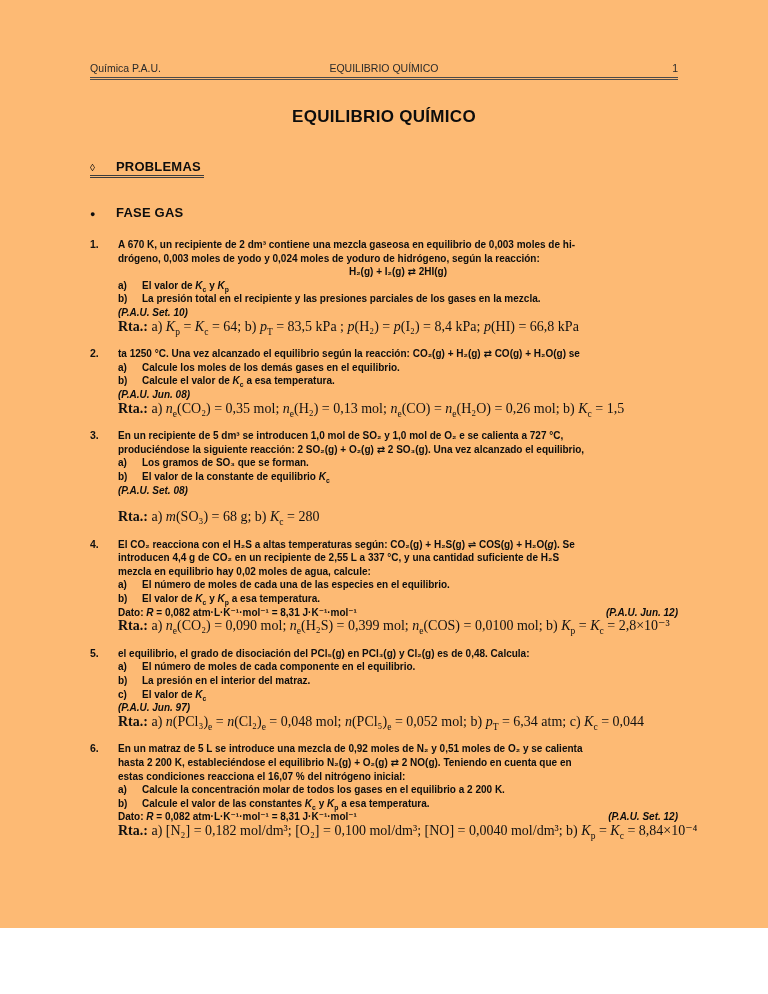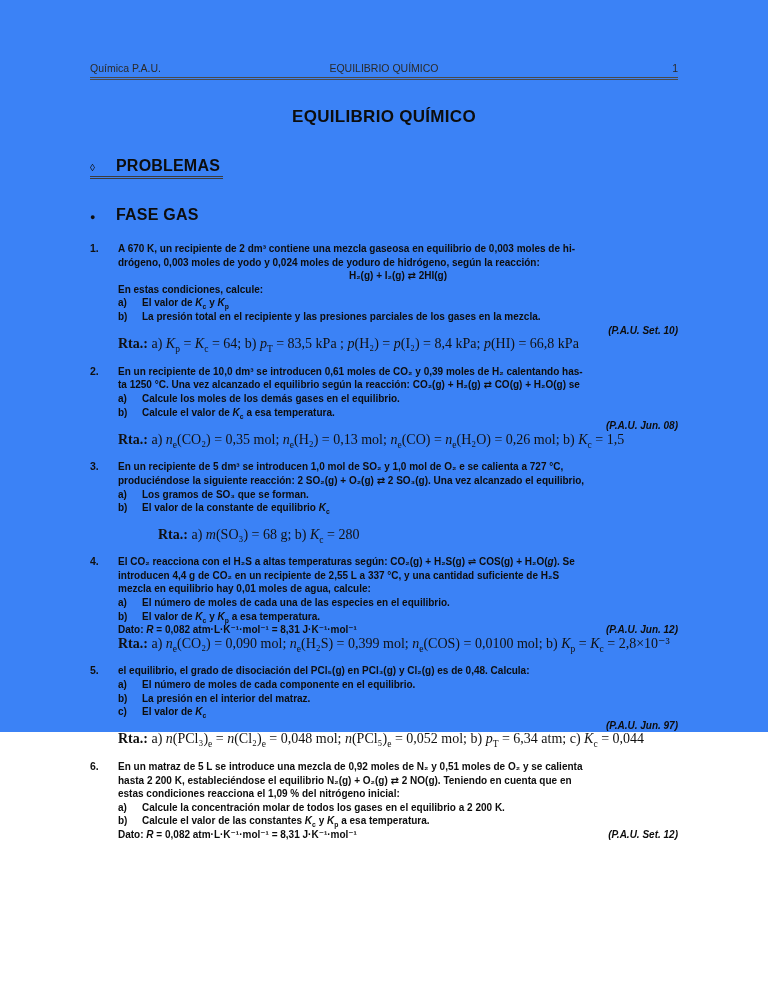--- a/index.html
+++ b/index.html
@@ -2,21 +2,21 @@
 <html><head>
 <meta charset="utf-8">
 <style>
   html,body{margin:0;padding:0;background:#ffffff;}
   body{
     width:768px;height:994px;
     font-family:"Liberation Sans","DejaVu Sans",sans-serif;
     color:#101010;
     overflow:hidden;
   }
-  .page{box-sizing:border-box;width:768px;height:732px;padding:62px 90px 0 90px;background:#3b82f6;}
+  .page{box-sizing:border-box;width:768px;height:928px;padding:62px 90px 0 90px;background:#fdba74;}
 
   
   .running-header{
     display:flex;align-items:flex-end;
     font-size:10.5px;color:#2a2a2a;
     padding-bottom:3px;
     border-bottom:3px double #4a4a4a;
   }
   .rh-left{flex:1;text-align:left;}
   .rh-center{flex:2;text-align:center;}
@@ -31,46 +31,46 @@
 
   
   .section-problemas{margin-top:30px;}
   .problemas-wrap{
     display:inline-flex;align-items:baseline;
     border-bottom:3px double #3c3c3c;
     padding-bottom:1px;padding-right:3px;
   }
   .diamond{flex:0 0 26px;font-size:10px;color:#0d0d0d;}
   .bullet{flex:0 0 26px;font-size:9px;color:#0d0d0d;}
-  .sec-label{font-size:16px;font-weight:bold;letter-spacing:.2px;color:#0d0d0d;}
+  .sec-label{font-size:13px;font-weight:bold;letter-spacing:.2px;color:#0d0d0d;}
   .section-fase{margin-top:27px;display:flex;align-items:baseline;}
 
   
   .problems-list{margin-top:18px;}
   .problem{display:flex;margin-bottom:14px;}
   .pnum{flex:0 0 28px;font-weight:bold;font-size:10.5px;line-height:13.6px;}
   .pbody{flex:1;min-width:0;}
 
   .line{
     font-size:10px;font-weight:bold;line-height:13.6px;
     white-space:nowrap;color:#0d0d0d;
   }
   .line.equation{text-align:center;}
   .line.item{display:flex;}
   .imarker{flex:0 0 24px;}
   .itext{flex:1;white-space:nowrap;}
-  .line.source{text-align:right;font-style:italic;}
+  .line.source{text-align:left;font-style:italic;}
   .line.dato{display:flex;justify-content:space-between;}
   .line.dato .src{font-style:italic;}
   .line.rta{
     font-family:"Liberation Serif","DejaVu Serif",serif;
     font-weight:normal;font-size:14px;line-height:13.6px;color:#111;
   }
   .line.rta b{font-weight:bold;}
-  .line.gap{margin-top:13px;margin-left:40px;}
+  .line.gap{margin-top:13px;}
   sub{font-size:0.68em;line-height:0;}
 </style>
 </head>
 <body>
 
 <div class="page">
 
   <div class="running-header">
     <span class="rh-left">Química P.A.U.</span>
     <span class="rh-center">EQUILIBRIO QUÍMICO</span>
@@ -91,37 +91,35 @@
     <span class="sec-label">FASE GAS</span>
   </div>
 
   <div class="problems-list">
       <div class="problem">
         <div class="pnum">1.</div>
         <div class="pbody">
           <div class="line body">A 670 K, un recipiente de 2 dm³ contiene una mezcla gaseosa en equilibrio de 0,003 moles de hi-</div>
           <div class="line body">drógeno, 0,003 moles de yodo y 0,024 moles de yoduro de hidrógeno, según la reacción:</div>
           <div class="line equation">H₂(g) + I₂(g) ⇄ 2HI(g)</div>
-          <div class="line body">En estas condiciones, calcule:</div>
           <div class="line item">
             <span class="imarker">a)</span>
             <span class="itext">El valor de <i>K</i><sub>c</sub> y <i>K</i><sub>p</sub></span>
           </div>
           <div class="line item">
             <span class="imarker">b)</span>
             <span class="itext">La presión total en el recipiente y las presiones parciales de los gases en la mezcla.</span>
           </div>
           <div class="line source">(P.A.U. Set. 10)</div>
           <div class="line rta"><b>Rta.:</b> a) <i>K</i><sub>p</sub> = <i>K</i><sub>c</sub> = 64; b) <i>p</i><sub>T</sub> = 83,5 kPa ; <i>p</i>(H₂) = <i>p</i>(I₂) = 8,4 kPa; <i>p</i>(HI) = 66,8 kPa</div>
         </div>
       </div>
       <div class="problem">
         <div class="pnum">2.</div>
         <div class="pbody">
-          <div class="line body">En un recipiente de 10,0 dm³ se introducen 0,61 moles de CO₂ y 0,39 moles de H₂ calentando has-</div>
           <div class="line body">ta 1250 °C. Una vez alcanzado el equilibrio según la reacción: CO₂(g) + H₂(g) ⇄ CO(g) + H₂O(g) se</div>
           <div class="line item">
             <span class="imarker">a)</span>
             <span class="itext">Calcule los moles de los demás gases en el equilibrio.</span>
           </div>
           <div class="line item">
             <span class="imarker">b)</span>
             <span class="itext">Calcule el valor de <i>K</i><sub>c</sub> a esa temperatura.</span>
           </div>
           <div class="line source">(P.A.U. Jun. 08)</div>
@@ -134,29 +132,30 @@
           <div class="line body">En un recipiente de 5 dm³ se introducen 1,0 mol de SO₂ y 1,0 mol de O₂ e se calienta a 727 °C,</div>
           <div class="line body">produciéndose la siguiente reacción: 2 SO₂(g) + O₂(g) ⇄ 2 SO₃(g). Una vez alcanzado el equilibrio,</div>
           <div class="line item">
             <span class="imarker">a)</span>
             <span class="itext">Los gramos de SO₃ que se forman.</span>
           </div>
           <div class="line item">
             <span class="imarker">b)</span>
             <span class="itext">El valor de la constante de equilibrio <i>K</i><sub>c</sub></span>
           </div>
+          <div class="line source">(P.A.U. Set. 08)</div>
           <div class="line rta gap"><b>Rta.:</b> a) <i>m</i>(SO₃) = 68 g; b) <i>K</i><sub>c</sub> = 280</div>
         </div>
       </div>
       <div class="problem">
         <div class="pnum">4.</div>
         <div class="pbody">
           <div class="line body">El CO₂ reacciona con el H₂S a altas temperaturas según: CO₂(g) + H₂S(g) ⇌ COS(g) + H₂O(<i>g</i>). Se</div>
           <div class="line body">introducen 4,4 g de CO₂ en un recipiente de 2,55 L a 337 °C, y una cantidad suficiente de H₂S</div>
-          <div class="line body">mezcla en equilibrio hay 0,01 moles de agua, calcule:</div>
+          <div class="line body">mezcla en equilibrio hay 0,02 moles de agua, calcule:</div>
           <div class="line item">
             <span class="imarker">a)</span>
             <span class="itext">El número de moles de cada una de las especies en el equilibrio.</span>
           </div>
           <div class="line item">
             <span class="imarker">b)</span>
             <span class="itext">El valor de <i>K</i><sub>c</sub> y <i>K</i><sub>p</sub> a esa temperatura.</span>
           </div>
           <div class="line dato">
             <span class="dtext">Dato: <i>R</i> = 0,082 atm·L·K⁻¹·mol⁻¹ = 8,31 J·K⁻¹·mol⁻¹</span>
@@ -183,30 +182,31 @@
           </div>
           <div class="line source">(P.A.U. Jun. 97)</div>
           <div class="line rta"><b>Rta.:</b> a) <i>n</i>(PCl₃)<sub>e</sub> = <i>n</i>(Cl₂)<sub>e</sub> = 0,048 mol; <i>n</i>(PCl₅)<sub>e</sub> = 0,052 mol; b) <i>p</i><sub>T</sub> = 6,34 atm; c) <i>K</i><sub>c</sub> = 0,044</div>
         </div>
       </div>
       <div class="problem">
         <div class="pnum">6.</div>
         <div class="pbody">
           <div class="line body">En un matraz de 5 L se introduce una mezcla de 0,92 moles de N₂ y 0,51 moles de O₂ y se calienta</div>
           <div class="line body">hasta 2 200 K, estableciéndose el equilibrio N₂(g) + O₂(g) ⇄ 2 NO(g). Teniendo en cuenta que en</div>
-          <div class="line body">estas condiciones reacciona el 1,09 % del nitrógeno inicial:</div>
+          <div class="line body">estas condiciones reacciona el 16,07 % del nitrógeno inicial:</div>
           <div class="line item">
             <span class="imarker">a)</span>
             <span class="itext">Calcule la concentración molar de todos los gases en el equilibrio a 2 200 K.</span>
           </div>
           <div class="line item">
             <span class="imarker">b)</span>
             <span class="itext">Calcule el valor de las constantes <i>K</i><sub>c</sub> y <i>K</i><sub>p</sub> a esa temperatura.</span>
           </div>
           <div class="line dato">
             <span class="dtext">Dato: <i>R</i> = 0,082 atm·L·K⁻¹·mol⁻¹ = 8,31 J·K⁻¹·mol⁻¹</span>
             <span class="src">(P.A.U. Set. 12)</span>
           </div>
+          <div class="line rta"><b>Rta.:</b> a) [N₂] = 0,182 mol/dm³; [O₂] = 0,100 mol/dm³; [NO] = 0,0040 mol/dm³; b) <i>K</i><sub>p</sub> = <i>K</i><sub>c</sub> = 8,84×10⁻⁴</div>
         </div>
       </div>
     </div>
 
 </div>
 
 </body></html>

